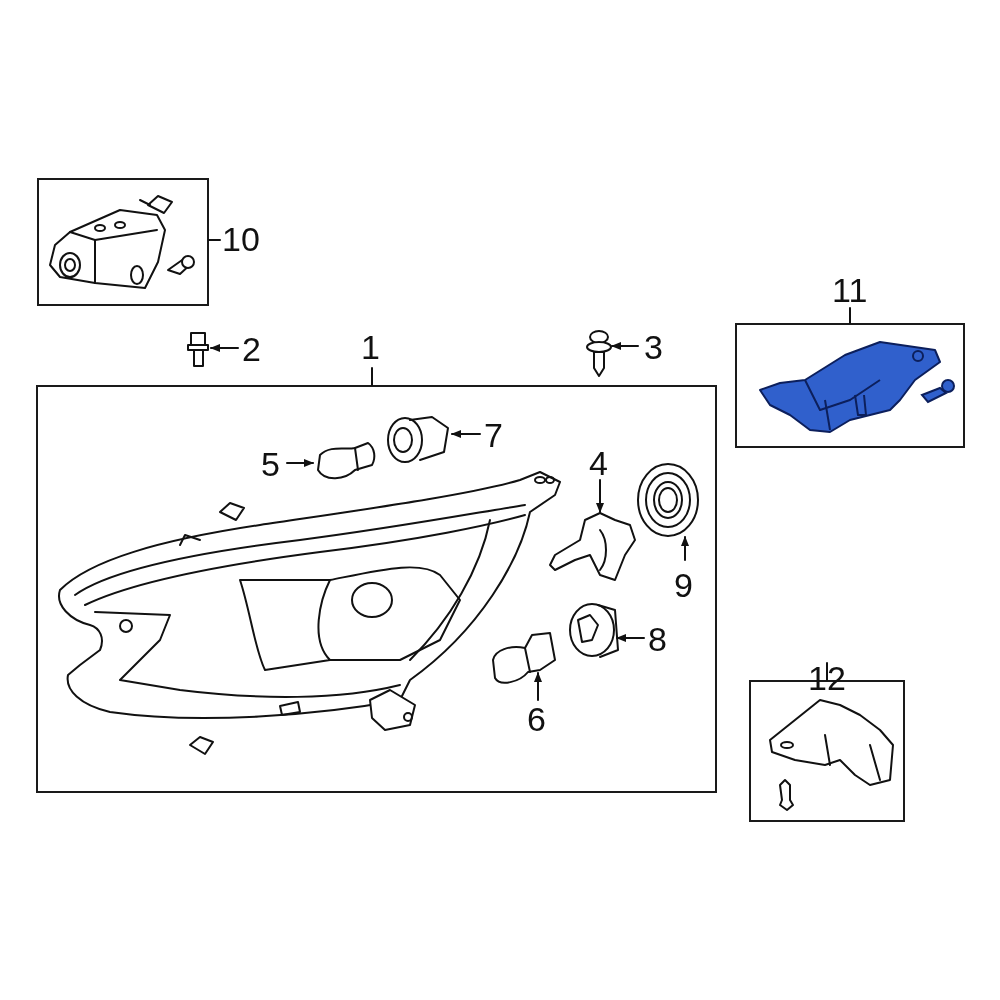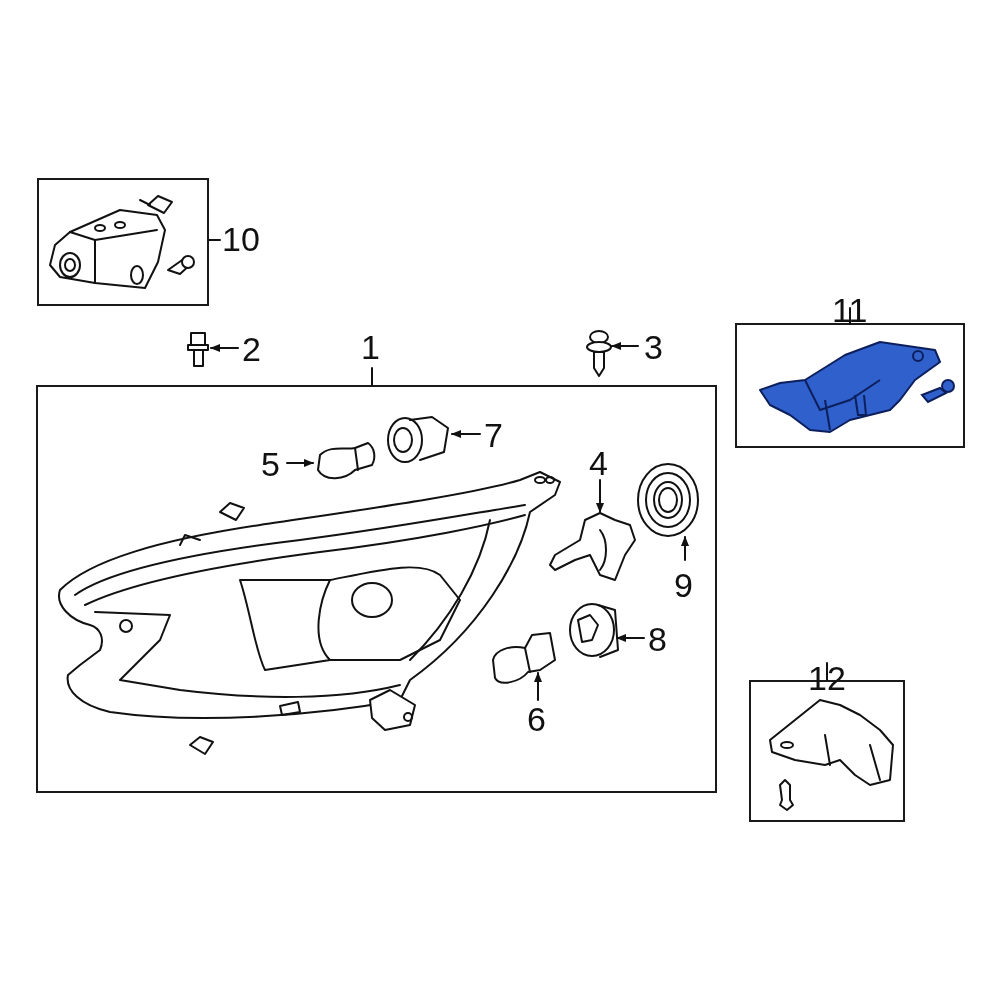--- a/index.html
+++ b/index.html
@@ -141,20 +141,20 @@
   <g fill="#3060cc" stroke="#0c1f5c" stroke-width="2">
     <path d="M922,395 L940,388 L946,393 L928,402 Z"></path>
     <circle cx="948" cy="386" r="6"></circle>
   </g>
 </svg>
 
 <div class="callout" style="left:222px;top:222px;text-align:center;">10</div>
 <div class="callout" style="left:242px;top:332px;">2</div>
 <div class="callout" style="left:361px;top:330px;">1</div>
 <div class="callout" style="left:644px;top:330px;">3</div>
-<div class="callout" style="left:832px;top:273px;margin-top:20px;">11</div>
+<div class="callout" style="left:832px;top:273px;">11</div>
 <div class="callout" style="left:484px;top:418px;">7</div>
 <div class="callout" style="left:261px;top:447px;">5</div>
 <div class="callout" style="left:589px;top:446px;">4</div>
 <div class="callout" style="left:674px;top:568px;">9</div>
 <div class="callout" style="left:648px;top:622px;">8</div>
 <div class="callout" style="left:808px;top:627px;margin-top:34px;">12</div>
 <div class="callout" style="left:527px;top:702px;">6</div>
 
 </body></html>

